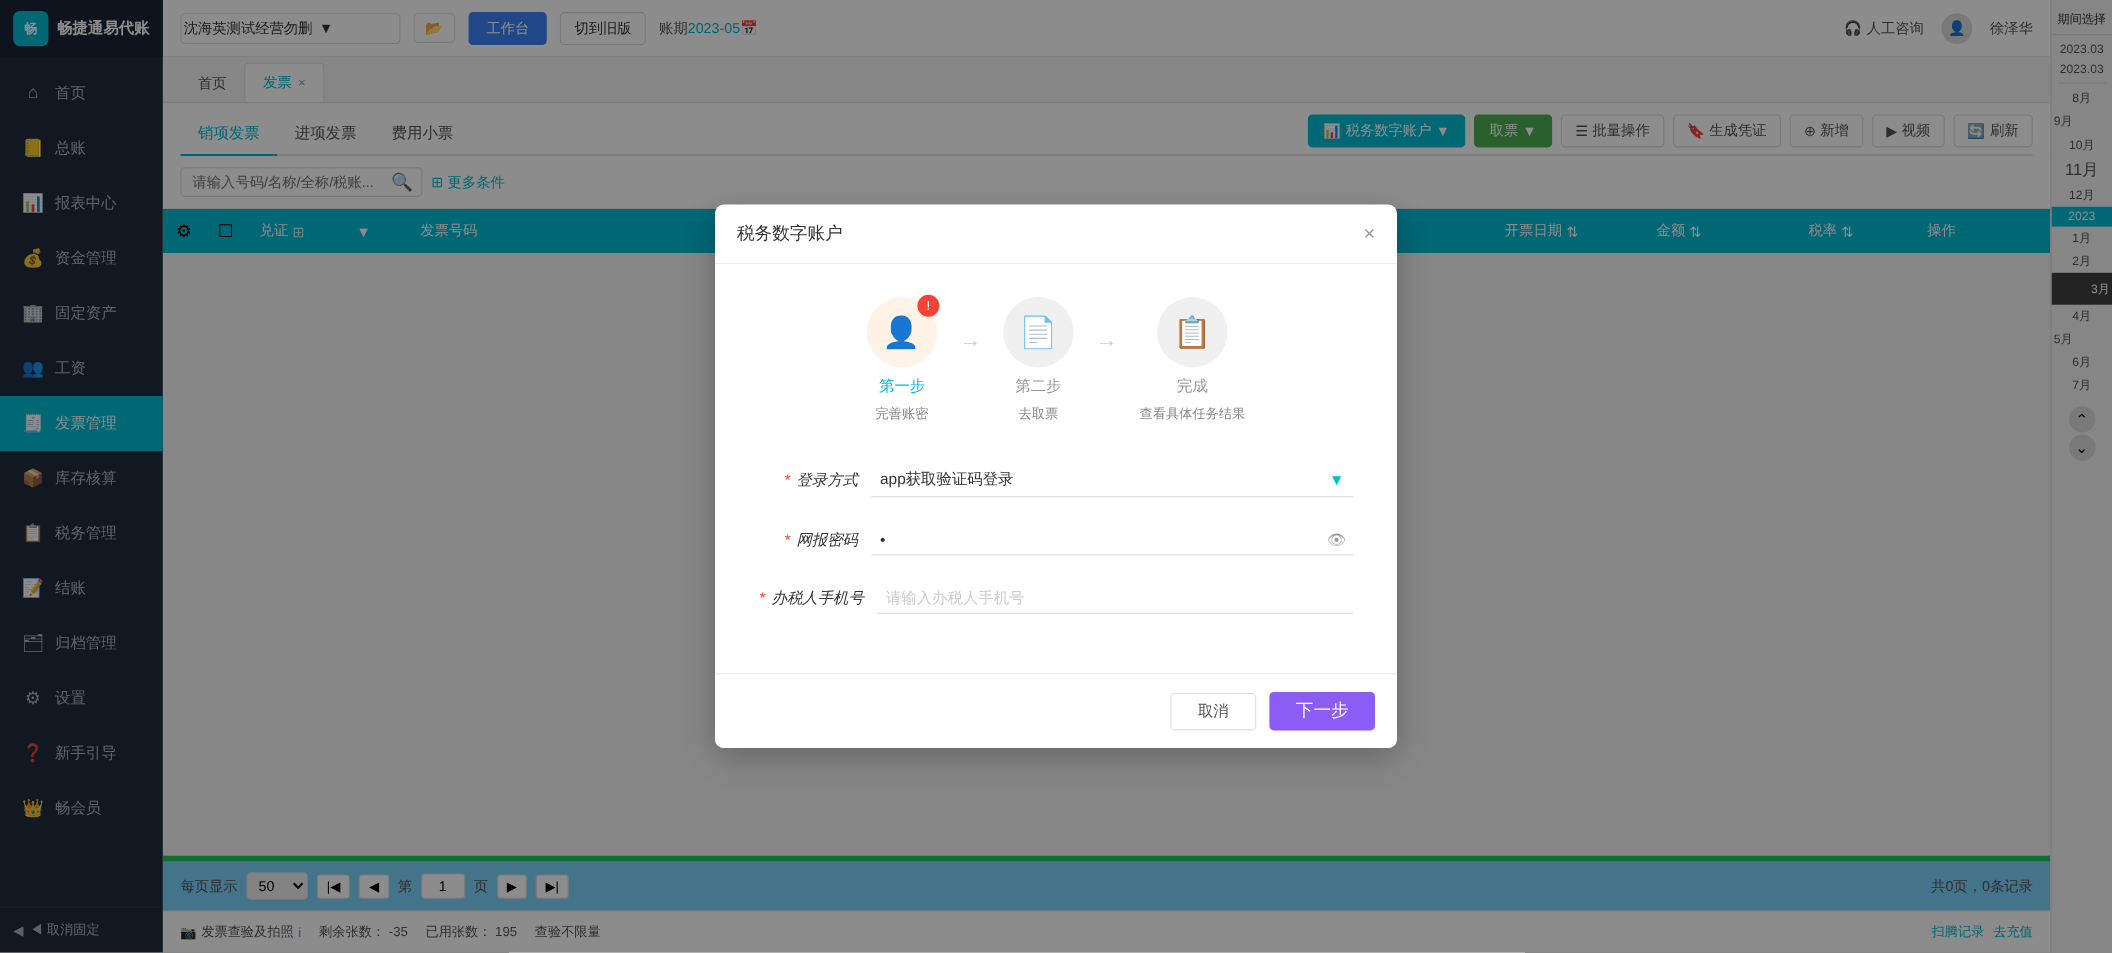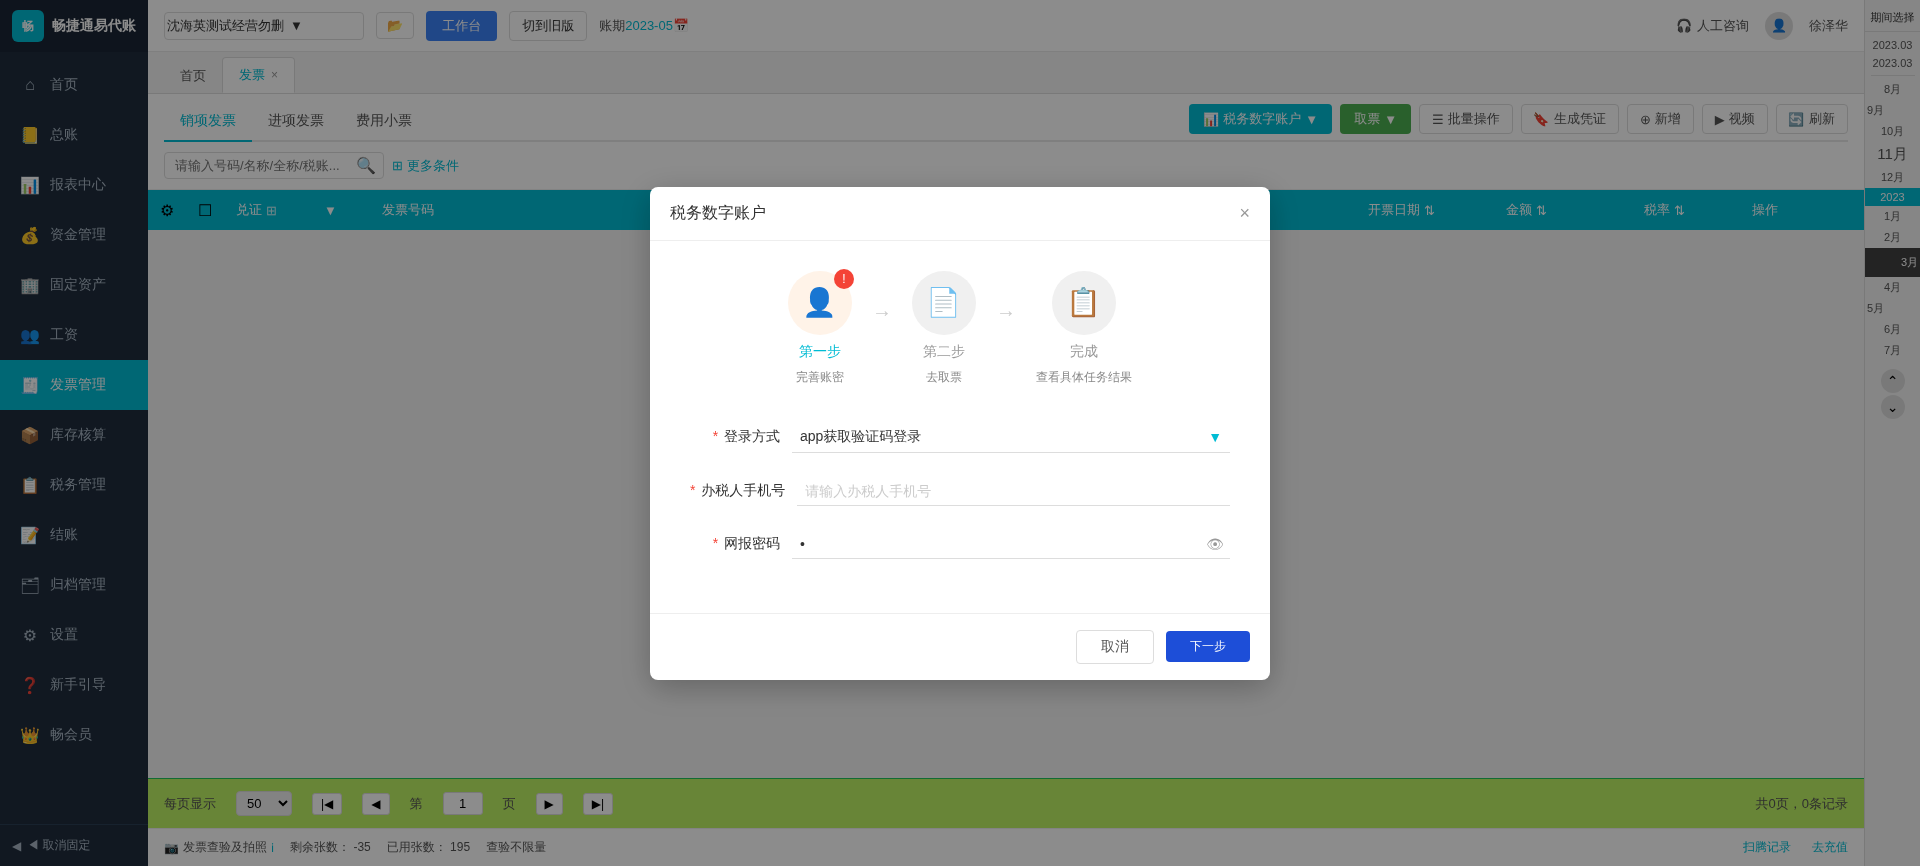--- a/index.html
+++ b/index.html
@@ -256,26 +256,26 @@
     
     .content-area {
       flex: 1;
       background: #f5f5f5;
       overflow: hidden;
     }
 
     
     .pagination-bar {
       height: 50px;
-      background: #bef264;
-      border-top: 1px solid #22c55e;
+      background: #7dd3fc;
+      border-top: 5px solid #22c55e;
       display: flex;
       align-items: center;
       padding: 0 16px;
-      gap: 20px;
+      gap: 8px;
       font-size: 13px;
       color: #555;
       flex-shrink: 0;
     }
     .page-size-select {
       border: 1px solid #ddd;
       border-radius: 4px;
       padding: 3px 6px;
       font-size: 13px;
     }
@@ -404,20 +404,21 @@
       display: flex;
       align-items: center;
       margin-bottom: 24px;
       gap: 12px;
     }
     .form-label {
       font-size: 14px;
       color: #333;
       min-width: 90px;
       text-align: right;
+      font-style: italic;
     }
     .form-label .required { color: #f44336; margin-right: 2px; }
     .form-select {
       flex: 1;
       border: none;
       border-bottom: 1px solid #ddd;
       padding: 6px 8px;
       font-size: 14px;
       color: #333;
       background: transparent;
@@ -458,27 +459,27 @@
     .btn-cancel {
       background: #fff;
       color: #555;
       border: 1px solid #ddd;
       padding: 7px 24px;
       border-radius: 4px;
       cursor: pointer;
       font-size: 14px;
     }
     .btn-next {
-      background: #1d4ed8;
+      background: #8b5cf6;
       color: #fff;
       border: none;
       padding: 7px 24px;
       border-radius: 4px;
       cursor: pointer;
-      font-size: 12px;
+      font-size: 16px;
     }
   </style>
 </head>
 <body>
 
 <div class="sidebar">
   <div class="sidebar-logo">
     <div class="logo-icon">
       <span>畅</span>
     </div>
@@ -700,21 +701,21 @@
     </span>
     <span>
       <span>剩余张数：</span>
       <span>-35</span>
     </span>
     <span>
       <span>已用张数：</span>
       <span>195</span>
     </span>
     <span>查验不限量</span>
-    <span style="margin-left:auto;display:flex;gap:21px;">
+    <span style="margin-left:auto;display:flex;gap:8px;">
       <span class="status-link">扫腾记录</span>
       <span class="status-link">去充值</span>
     </span>
   </div>
 </div>
 
 <div style="width:56px;background:#f5f5f5;border-left:1px solid #ddd;display:flex;flex-direction:column;align-items:center;padding:4px 0;overflow:hidden;flex-shrink:0;">
   <div style="font-size:11px;color:#333;padding:6px 2px;text-align:center;border-bottom:1px solid #ddd;width:100%;margin-bottom:4px;">期间选择</div>
   <div style="font-size:11px;color:#555;padding:3px 2px;text-align:center;width:100%;cursor:pointer;">2023.03</div>
   <div style="font-size:11px;color:#555;padding:3px 2px;text-align:center;width:100%;cursor:pointer;">2023.03</div>
@@ -785,35 +786,35 @@
         </div>
         <div class="form-select">
           <span>app获取验证码登录</span>
           <span style="color:#00bcd4;">▼</span>
         </div>
       </div>
 
       <div class="form-row">
         <div class="form-label">
           <span class="required">*</span>
-          <span>办税人手机号</span>
-        </div>
-        <input type="text" class="form-input" style="flex: 1 1 0%; border-top: none; border-right: none; border-left: none; border-image: initial; border-bottom: 1px solid rgb(221, 221, 221); outline: none; padding: 6px 8px; font-size: 14px; background: transparent;" placeholder="请输入办税人手机号">
-      </div>
-
-      <div class="form-row">
-        <div class="form-label">
-          <span class="required">*</span>
           <span>网报密码</span>
         </div>
         <div class="input-row">
           <input type="password" class="form-input" value="a" style="border: none; outline: none; padding: 6px 8px; font-size: 14px; flex: 1 1 0%; background: transparent;">
           <span class="eye-icon">👁</span>
         </div>
       </div>
+
+      <div class="form-row">
+        <div class="form-label">
+          <span class="required">*</span>
+          <span>办税人手机号</span>
+        </div>
+        <input type="text" class="form-input" style="flex: 1 1 0%; border-top: none; border-right: none; border-left: none; border-image: initial; border-bottom: 1px solid rgb(221, 221, 221); outline: none; padding: 6px 8px; font-size: 14px; background: transparent;" placeholder="请输入办税人手机号">
+      </div>
     </div>
 
     <div class="modal-footer">
       <button class="btn-cancel">取消</button>
       <button class="btn-next">下一步</button>
     </div>
   </div>
 </div>
 
 </body></html>

